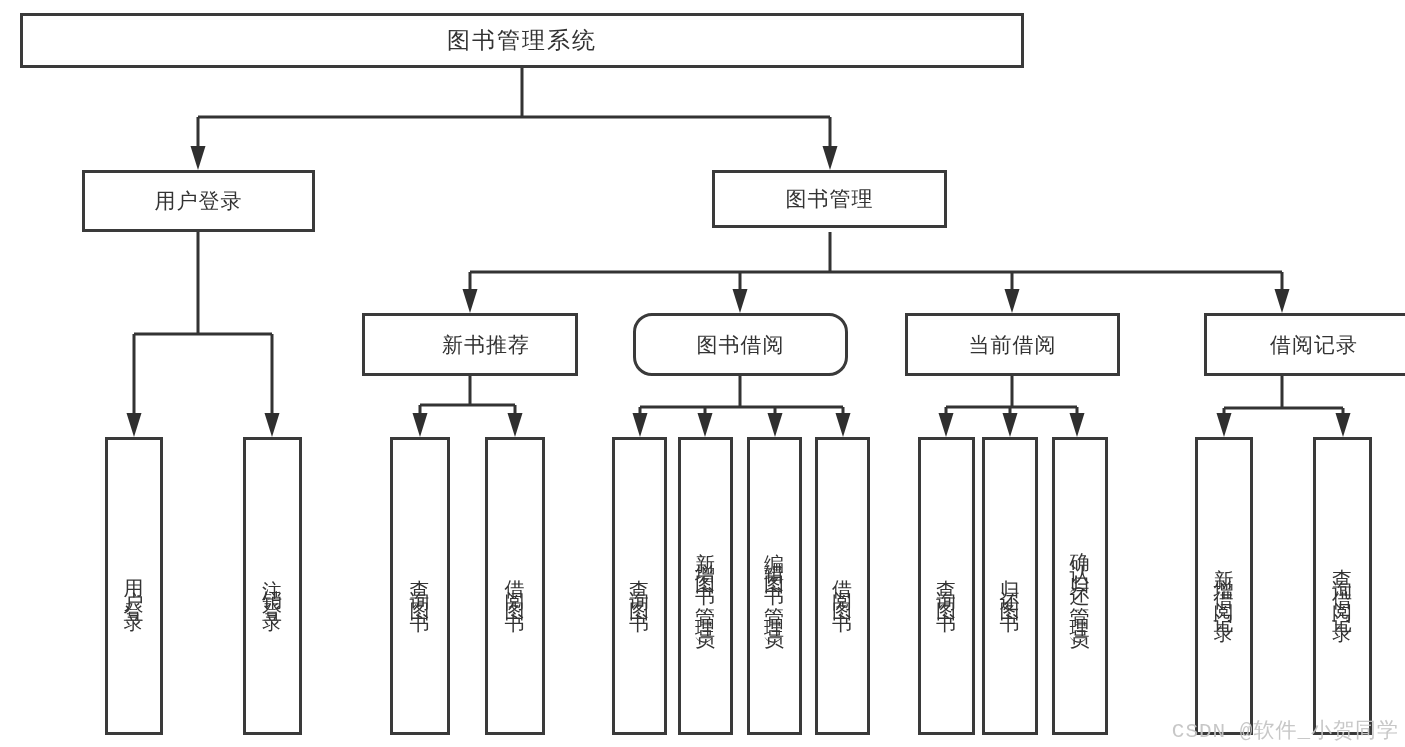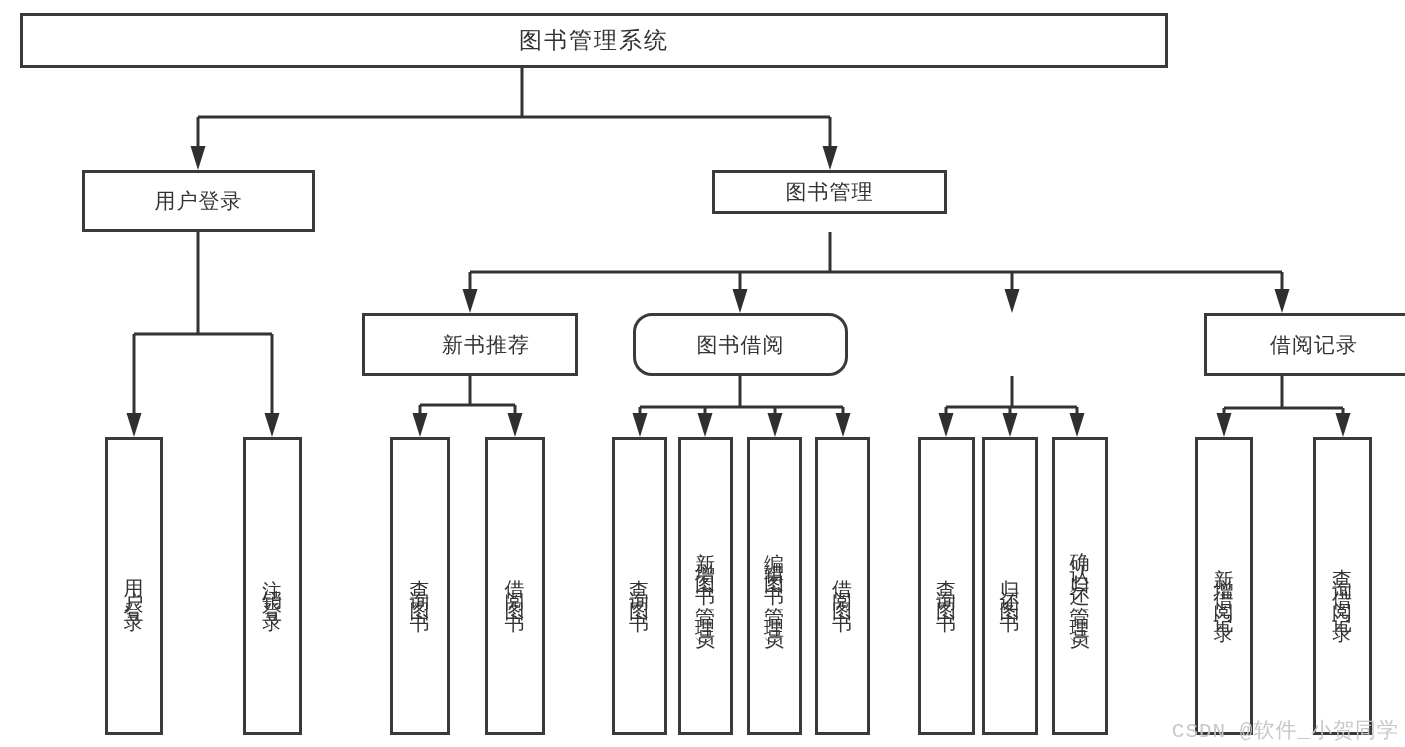--- a/index.html
+++ b/index.html
@@ -74,36 +74,39 @@
       <polygon points="767.5,413 782.5,413 775,437"></polygon>
       <polygon points="835.5,413 850.5,413 843,437"></polygon>
       <polygon points="938.5,413 953.5,413 946,437"></polygon>
       <polygon points="1002.5,413 1017.5,413 1010,437"></polygon>
       <polygon points="1069.5,413 1084.5,413 1077,437"></polygon>
       <polygon points="1216.5,413 1231.5,413 1224,437"></polygon>
       <polygon points="1335.5,413 1350.5,413 1343,437"></polygon>
     </g>
   </svg>
 
-  <div class="node node-root" style="left:20px;top:13px;width:1148px;height:55px;">
+  <div class="node node-root" style="left:20px;top:13px;width:1004px;height:55px;">
     <span>图书管理系统</span>
   </div>
 
   <div class="node node-h" style="left:82px;top:170px;width:233px;height:62px;">
     <span>用户登录</span>
   </div>
-  <div class="node node-h" style="left:712px;top:170px;width:235px;height:44px;">
+  <div class="node node-h" style="left:712px;top:170px;width:235px;height:58px;">
     <span>图书管理</span>
   </div>
 
   <div class="node node-h" style="left:362px;top:313px;width:216px;height:63px;padding-left:32px;">
     <span>新书推荐</span>
   </div>
   <div class="node node-h" style="left:633px;top:313px;width:215px;height:63px;border-radius:19px;">
     <span>图书借阅</span>
+  </div>
+  <div class="node node-h" style="left:905px;top:313px;width:215px;height:63px;">
+    <span>当前借阅</span>
   </div>
   <div class="node node-h" style="left:1204px;top:313px;width:220px;height:63px;">
     <span>借阅记录</span>
   </div>
 
   <div class="node node-v" style="left:105px;top:437px;width:58px;height:298px;">
     <span class="v-label">用户登录</span>
   </div>
   <div class="node node-v" style="left:243px;top:437px;width:59px;height:298px;">
     <span class="v-label">注销登录</span>

